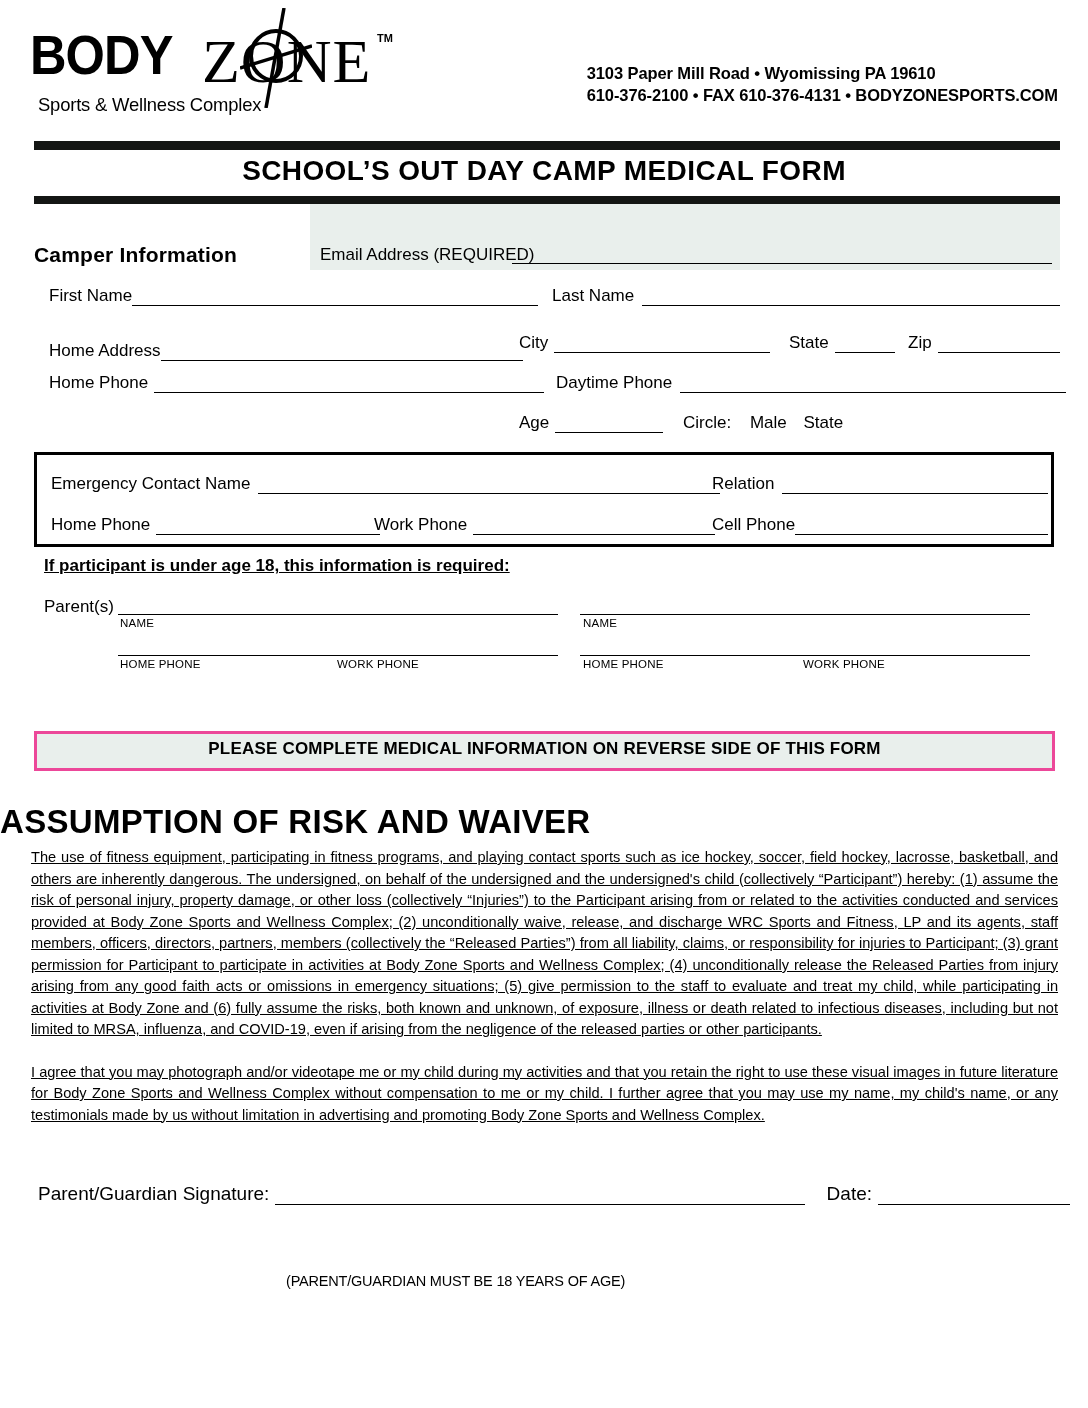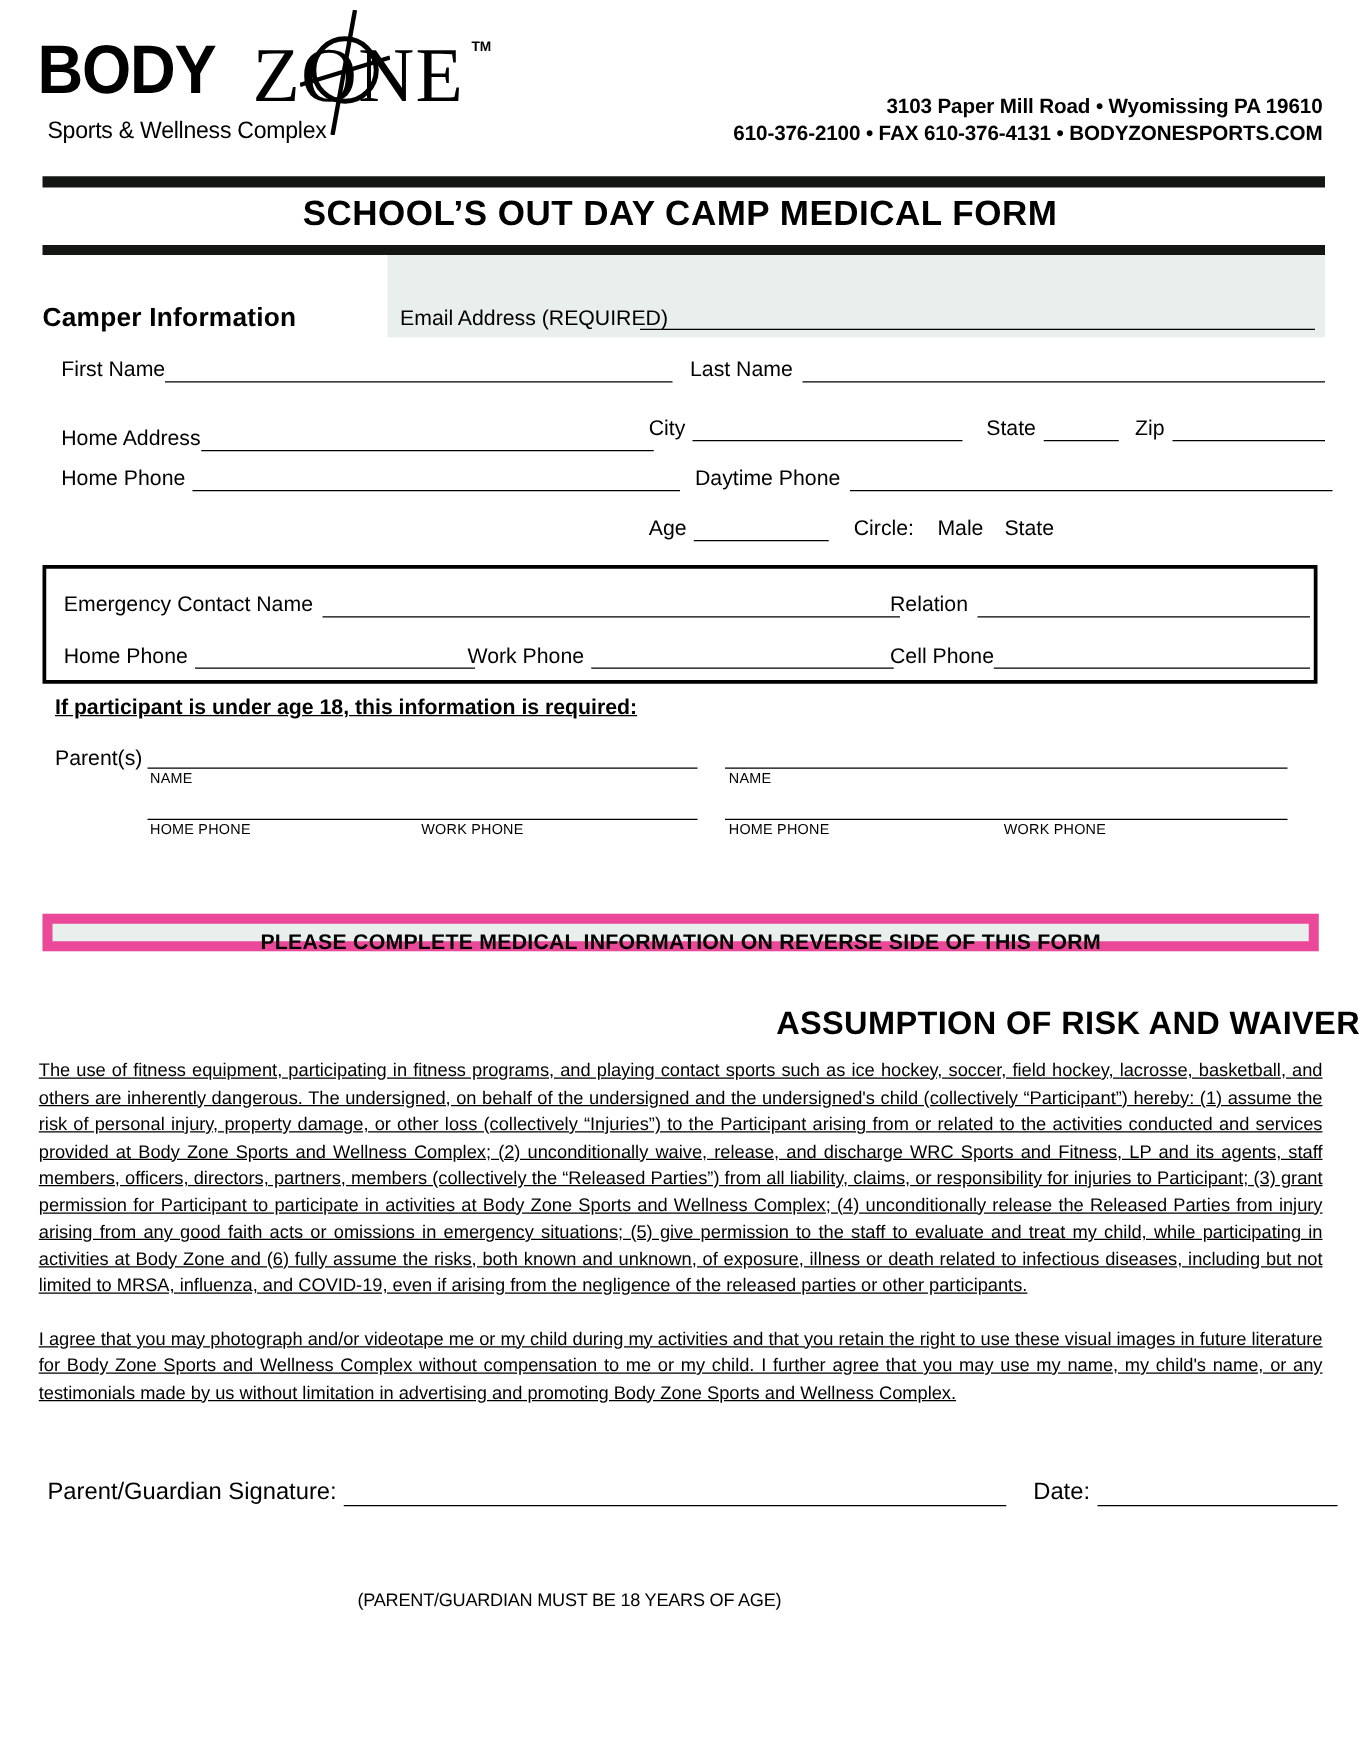--- a/index.html
+++ b/index.html
@@ -90,26 +90,25 @@
     font-family: "Liberation Sans", sans-serif;
     font-size: 19px;
     letter-spacing: -0.2px;
     transform: scaleX(0.97);
     transform-origin: left center;
   }
   .contact {
     position: absolute;
     right: 30px;
     top: 62px;
-    text-align: right;
+    text-align: left;
     font-weight: bold;
     font-size: 16.5px;
     line-height: 22px;
     letter-spacing: -0.1px;
-    margin-top: 12px;
   }
 
   
   .rule {
     position: absolute;
     left: 34px;
     width: 1026px;
     background: #141614;
   }
   .rule-1 { top: 141px; height: 9px; }
@@ -207,40 +206,40 @@
     font-size: 11.5px;
     letter-spacing: 0.2px;
   }
 
   
   .notice {
     position: absolute;
     left: 34px;
     top: 731px;
     width: 1021px;
-    height: 30px;
+    height: 40px;
     background: #e9efec;
-    border: 8px solid #ec4899;
+    border: 3px solid #ec4899;
     box-sizing: border-box;
     text-align: center;
     font-weight: bold;
     font-size: 17px;
     line-height: 30px;
     letter-spacing: 0.2px;
   }
 
   
   .waiver-title {
     position: absolute;
     left: 0;
     right: 0;
     top: 803px;
-    text-align: right;
-    font-weight: bold;
-    font-size: 26px;
+    text-align: left;
+    font-weight: bold;
+    font-size: 33px;
     letter-spacing: 0.3px;
   }
   .waiver-body {
     position: absolute;
     left: 31px;
     top: 847px;
     width: 1027px;
     font-size: 14.6px;
     line-height: 21.5px;
     text-align: justify;

